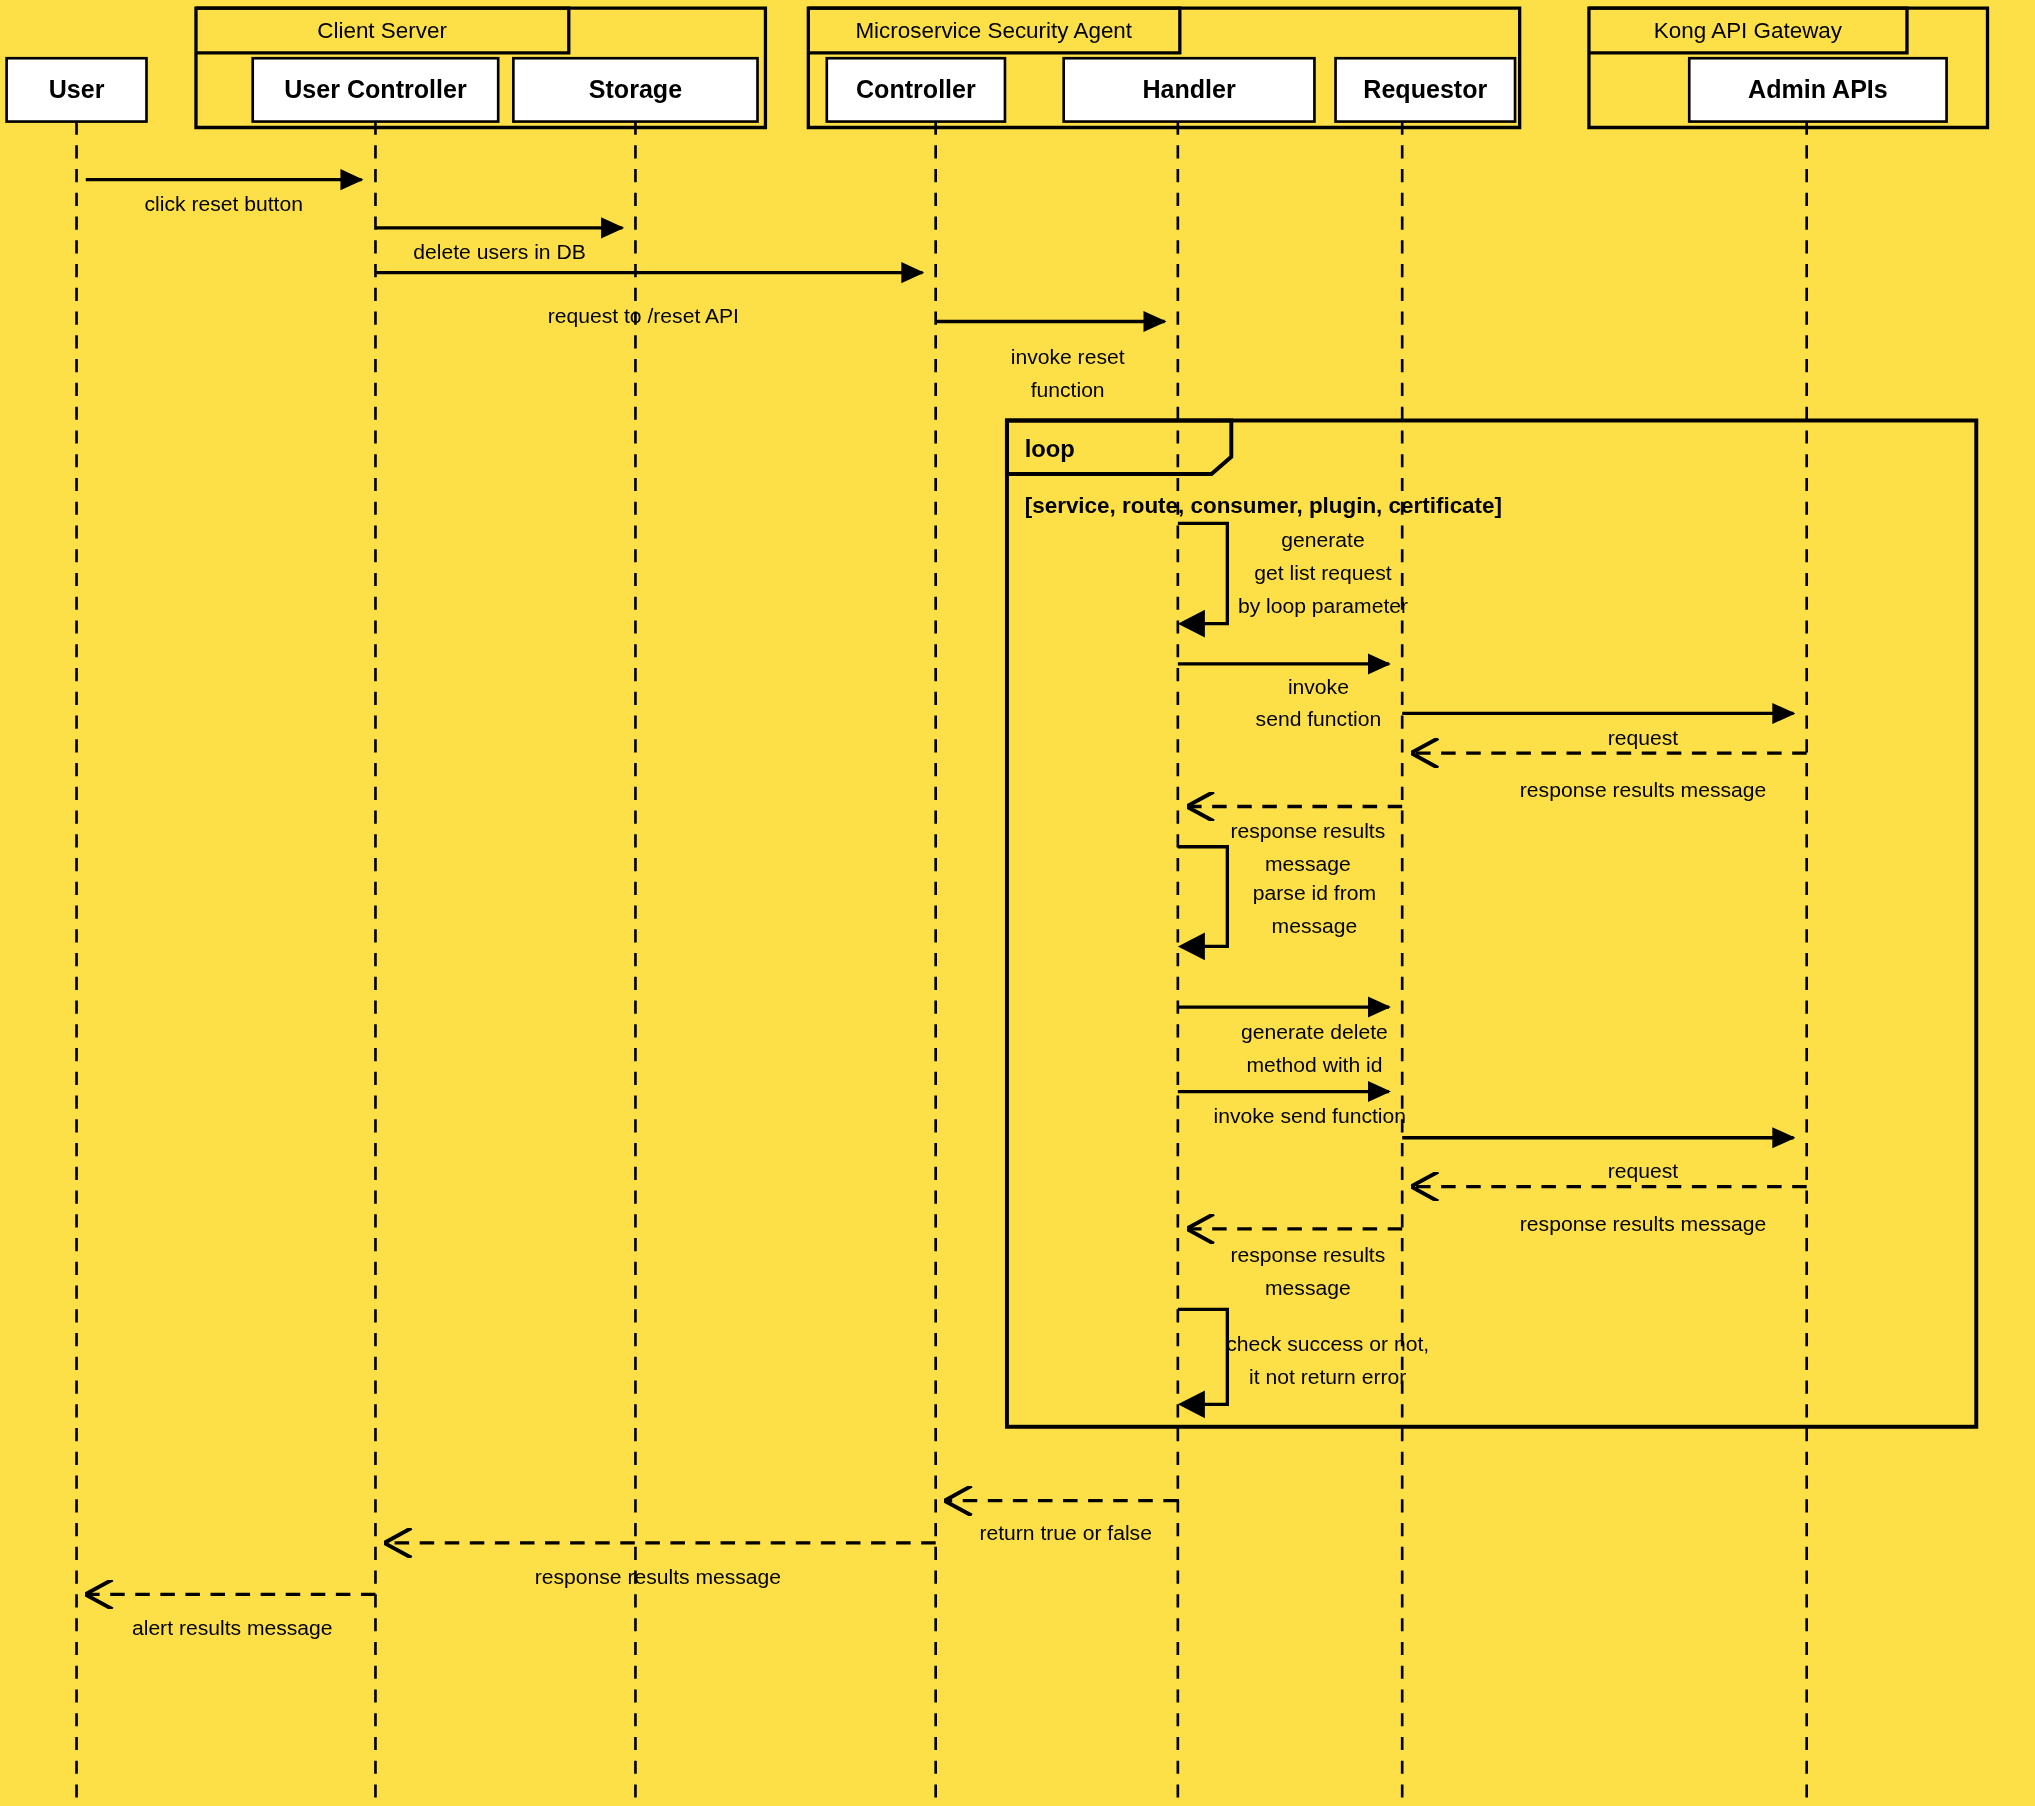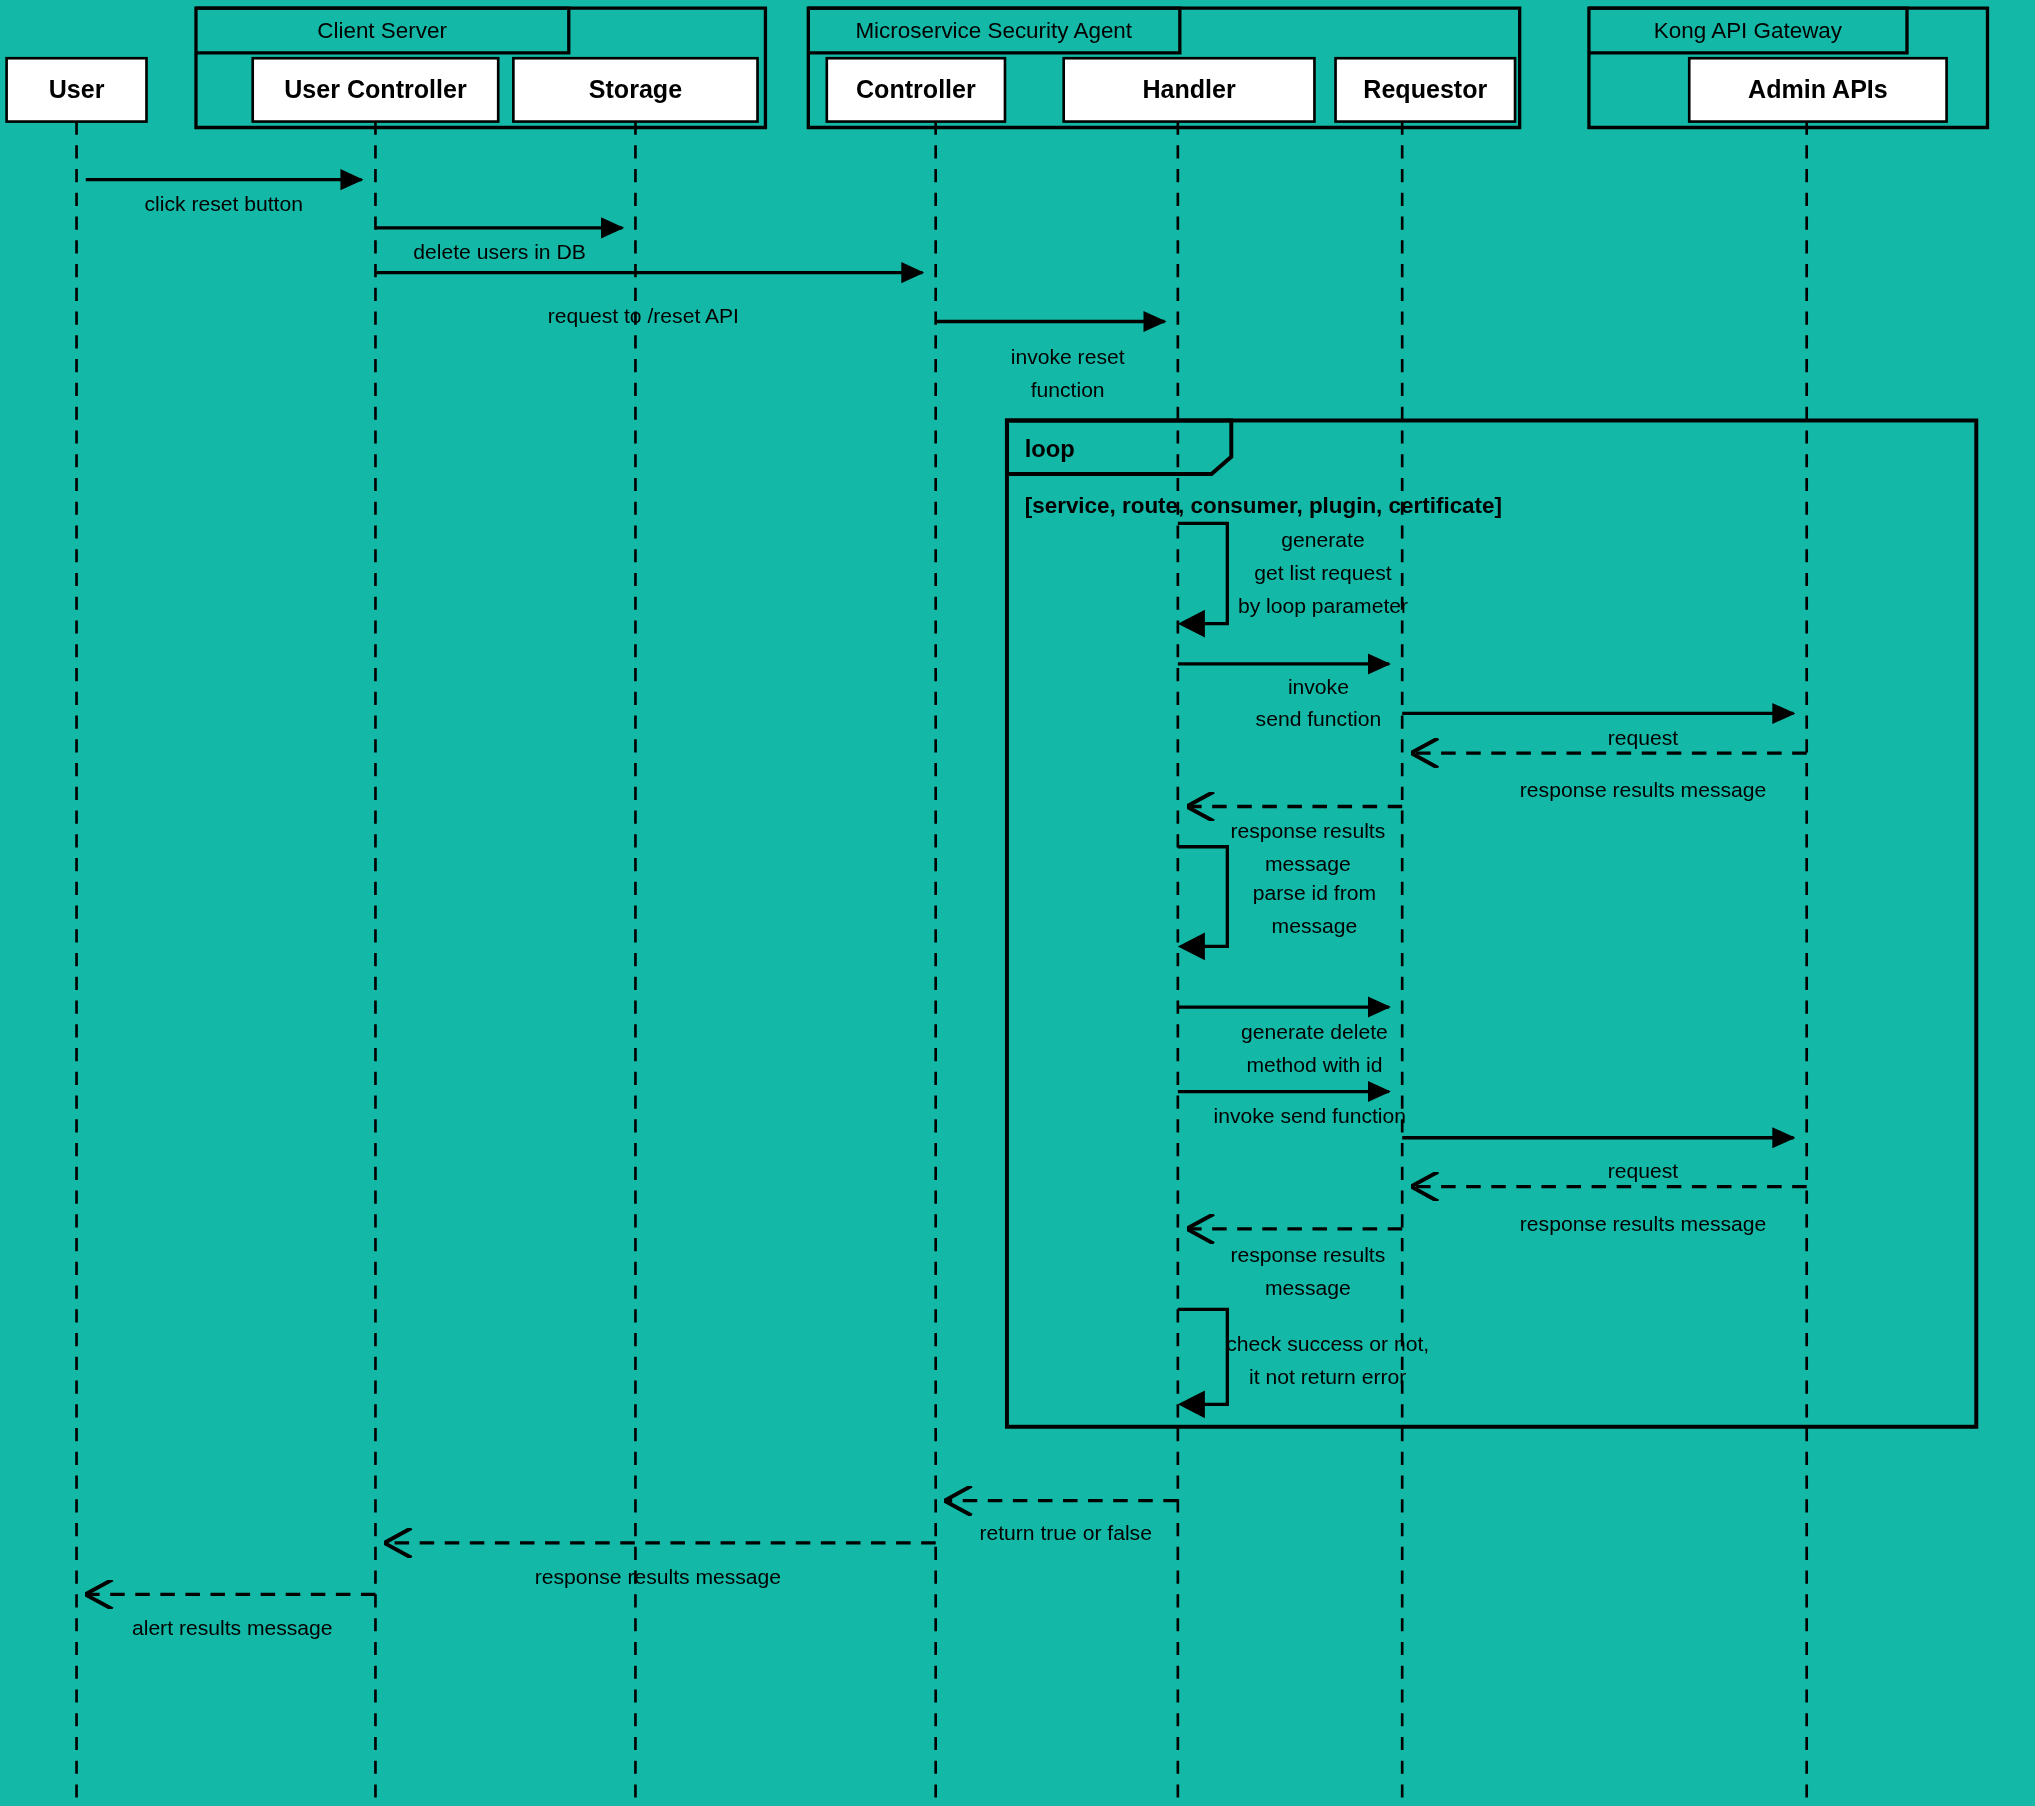--- a/index.html
+++ b/index.html
@@ -7,21 +7,21 @@
     padding: 0;
     background: #ffffff;
   }
   body {
     font-family: "Liberation Sans", sans-serif;
   }
   #diagram-root {
     position: relative;
     width: 2035px;
     height: 1807px;
-    background: #14b8a6;
+    background: #fde047;
     overflow: hidden;
   }
   svg.canvas {
     position: absolute;
     left: 0;
     top: 0;
     width: 2035px;
     height: 1807px;
   }
   .grp-title {

